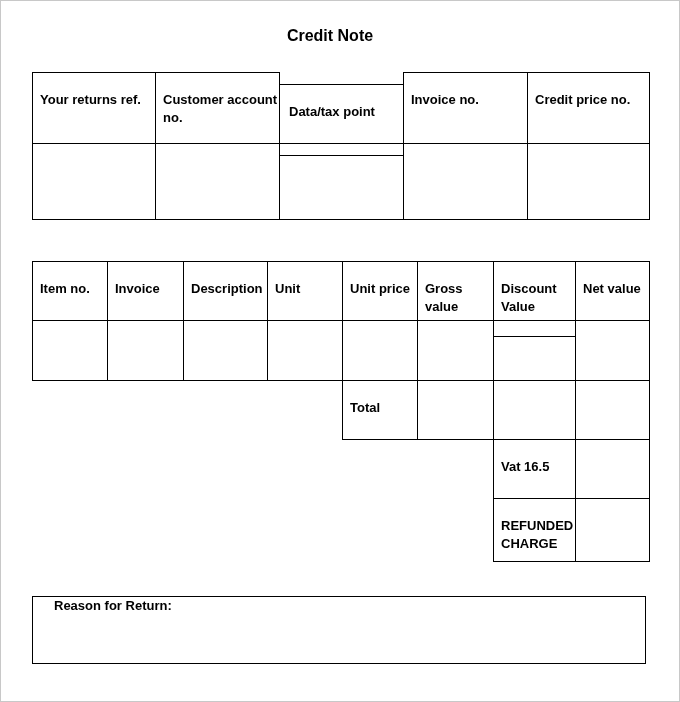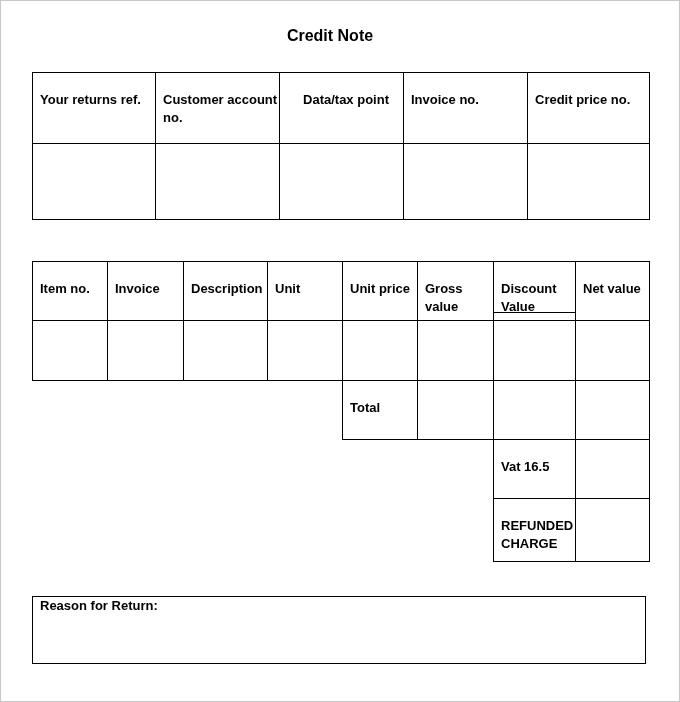--- a/index.html
+++ b/index.html
@@ -3,49 +3,49 @@
 <meta charset="utf-8">
 <style>
   html, body { margin:0; padding:0; }
   body { width:680px; height:702px; background:#ffffff; position:relative; overflow:hidden;
          font-family:"Liberation Sans", sans-serif; color:#000; }
   .frame { position:absolute; left:0; top:0; width:678px; height:700px; border:1px solid #c8c8c8; }
   .title { position:absolute; left:0; width:660px; top:27px; text-align:center; font-weight:bold; font-size:16px; }
   .cell { position:absolute; box-sizing:border-box; border:1px solid #000; font-weight:bold; font-size:13px;
           padding:18px 0 0 7px; line-height:18px; }
   .reason { position:absolute; left:32px; top:596px; width:614px; height:68px; box-sizing:border-box;
-            border:1px solid #000; font-weight:bold; font-size:13px; padding:1px 0 0 7px; }
+            border:1px solid #000; font-weight:bold; font-size:13px; padding:1px 0 0 21px; }
 </style>
 </head>
 <body>
 
 <div class="frame"></div>
 <div class="title">Credit Note</div>
 
 <div>
   <div class="cell" style="left:32px;top:72px;width:124px;height:72px;">Your returns ref.</div>
   <div class="cell" style="left:155px;top:72px;width:125px;height:72px;">Customer account no.</div>
-  <div class="cell" style="left:279px;top:72px;width:125px;height:72px;padding-left:9px;text-align:center;">Data/tax  point</div>
+  <div class="cell" style="left:279px;top:84px;width:125px;height:72px;padding-left:9px;">Data/tax  point</div>
   <div class="cell" style="left:403px;top:72px;width:125px;height:72px;">Invoice no.</div>
   <div class="cell" style="left:527px;top:72px;width:123px;height:72px;">Credit price no.</div>
   <div class="cell" style="left:32px;top:143px;width:124px;height:77px;"></div>
   <div class="cell" style="left:155px;top:143px;width:125px;height:77px;"></div>
   <div class="cell" style="left:279px;top:143px;width:125px;height:77px;"></div>
   <div class="cell" style="left:403px;top:143px;width:125px;height:77px;"></div>
   <div class="cell" style="left:527px;top:143px;width:123px;height:77px;"></div>
 </div>
 
 <div>
   <div class="cell" style="left:32px;top:261px;width:76px;height:60px;">Item no.</div>
   <div class="cell" style="left:107px;top:261px;width:77px;height:60px;">Invoice</div>
   <div class="cell" style="left:183px;top:261px;width:85px;height:60px;">Description</div>
   <div class="cell" style="left:267px;top:261px;width:76px;height:60px;">Unit</div>
   <div class="cell" style="left:342px;top:261px;width:76px;height:60px;">Unit price</div>
   <div class="cell" style="left:417px;top:261px;width:77px;height:60px;">Gross value</div>
-  <div class="cell" style="left:493px;top:261px;width:83px;height:52px;padding-right:4px;">Discount Value</div>
+  <div class="cell" style="left:493px;top:261px;width:83px;height:76px;padding-right:4px;">Discount Value</div>
   <div class="cell" style="left:575px;top:261px;width:75px;height:60px;">Net value</div>
 
   <div>
     <div class="cell" style="left:32px;top:320px;width:76px;height:61px;"></div>
     <div class="cell" style="left:107px;top:320px;width:77px;height:61px;"></div>
     <div class="cell" style="left:183px;top:320px;width:85px;height:61px;"></div>
     <div class="cell" style="left:267px;top:320px;width:76px;height:61px;"></div>
     <div class="cell" style="left:342px;top:320px;width:76px;height:61px;"></div>
     <div class="cell" style="left:417px;top:320px;width:77px;height:61px;"></div>
     <div class="cell" style="left:493px;top:320px;width:83px;height:61px;"></div>

